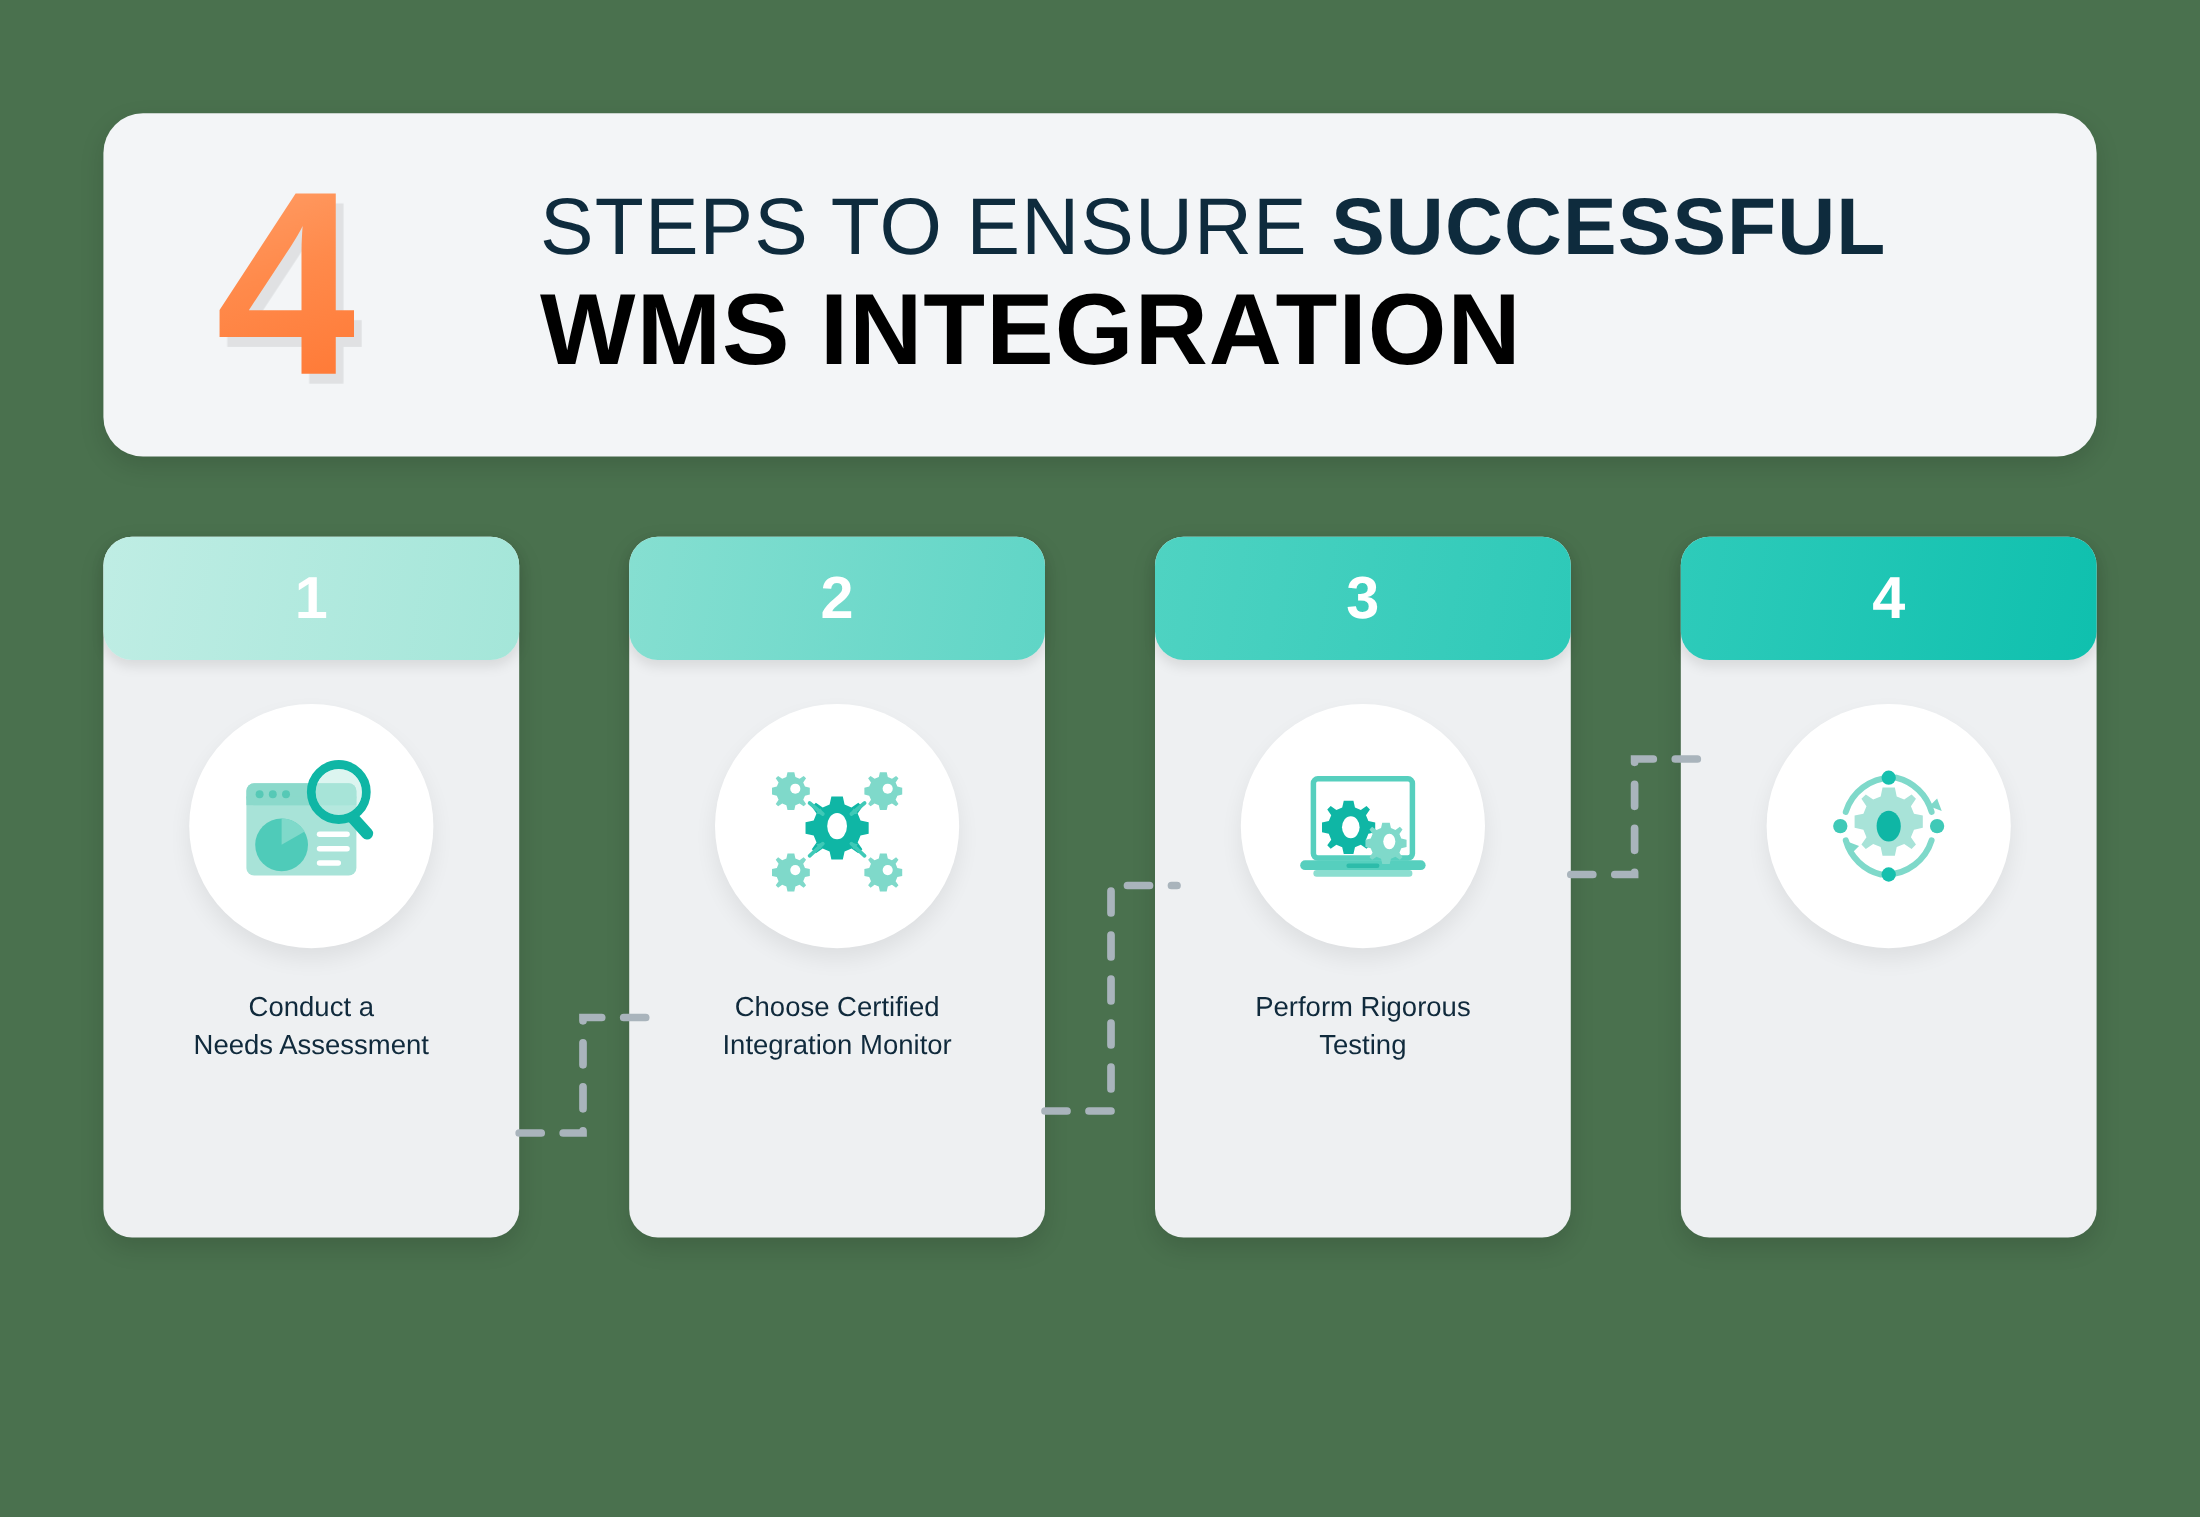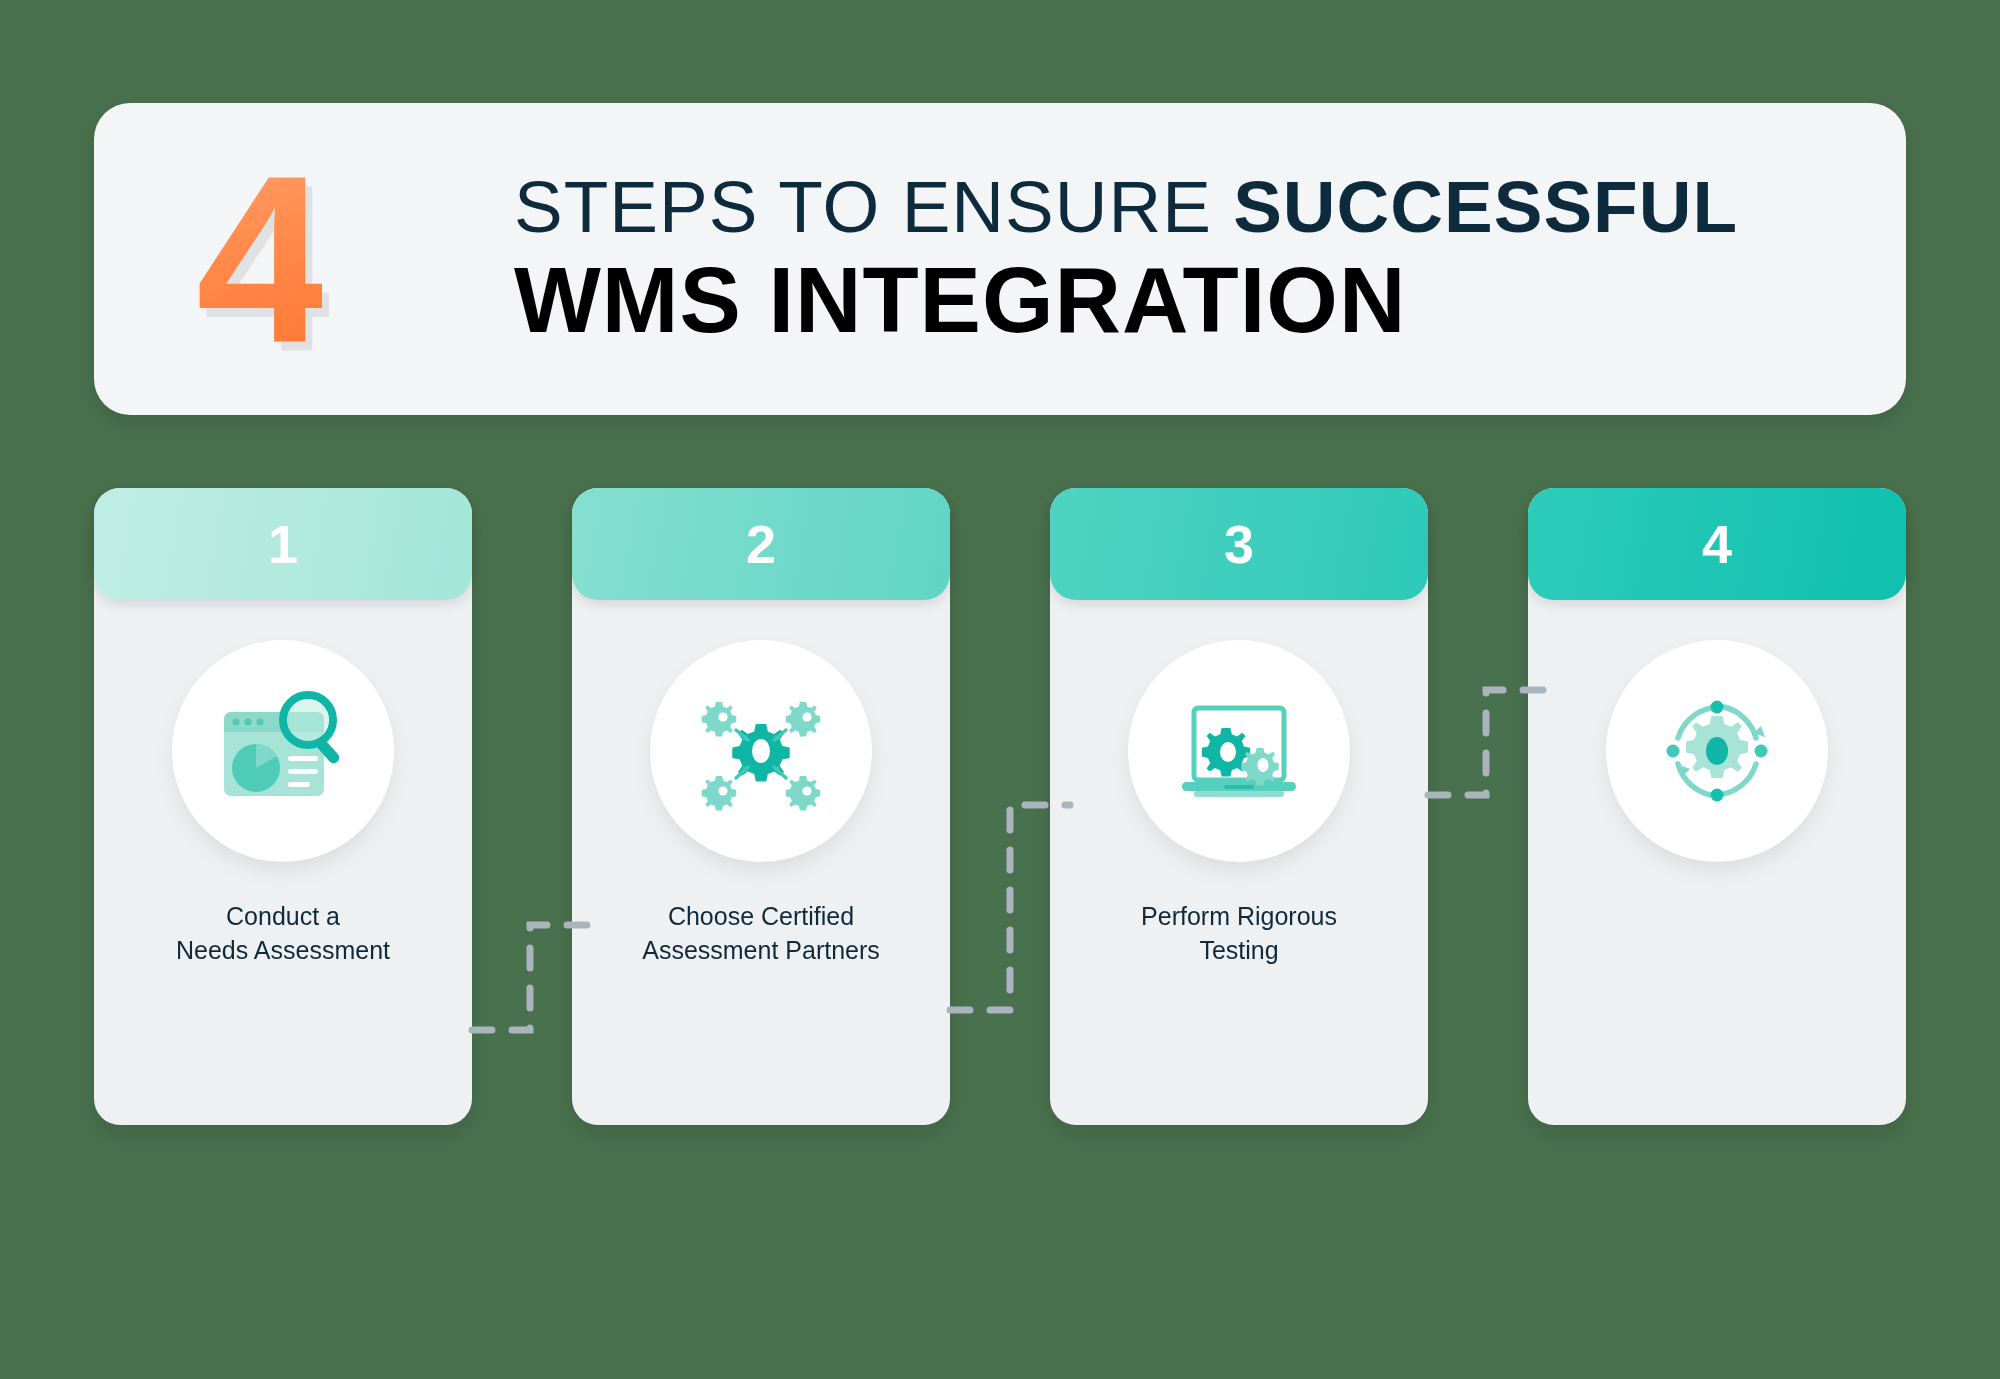--- a/index.html
+++ b/index.html
@@ -42,21 +42,21 @@
     -webkit-background-clip: text;
     background-clip: text;
     color: transparent;
     -webkit-text-fill-color: transparent;
     filter: drop-shadow(7px 9px 0 rgba(0,0,0,0.08));
     letter-spacing: -6px;
   }
 
   .header-text {
     position: absolute;
-    left: 420px;
+    left: 397px;
     top: 50%;
     transform: translateY(-50%);
   }
 
   .title-line1 {
     font-size: 73px;
     line-height: 1.06;
     color: #0E2B3D;
     letter-spacing: 1px;
     white-space: nowrap;
@@ -232,21 +232,21 @@
         </g>
         <g fill="#3FC9B7">
           <path d="M63 65 l-7-1.5 4-4.8z"></path>
           <path d="M87 65 l7-1.5 -4-4.8z"></path>
           <path d="M63 90 l-7 1.5 4 4.8z"></path>
           <path d="M87 90 l7 1.5 -4 4.8z"></path>
         </g>
       </svg>
     </div>
     <div class="card-caption">Choose Certified
-Assessment Partners</div>
+Integration Monitor</div>
   </div>
 
   <div class="step-card">
     <div class="card-head" style="background:linear-gradient(100deg,#4FD3C2 0%,#2DC9B8 100%);">
       <span class="num">3</span>
     </div>
     <div class="icon-wrap">
       <svg width="150" height="150" viewBox="0 0 150 150">
         <rect x="30" y="32" width="90" height="72" rx="4" fill="none" stroke="#56CFBE" stroke-width="5"></rect>
         <rect x="18" y="106" width="114" height="9" rx="4.5" fill="#56CFBE"></rect>

